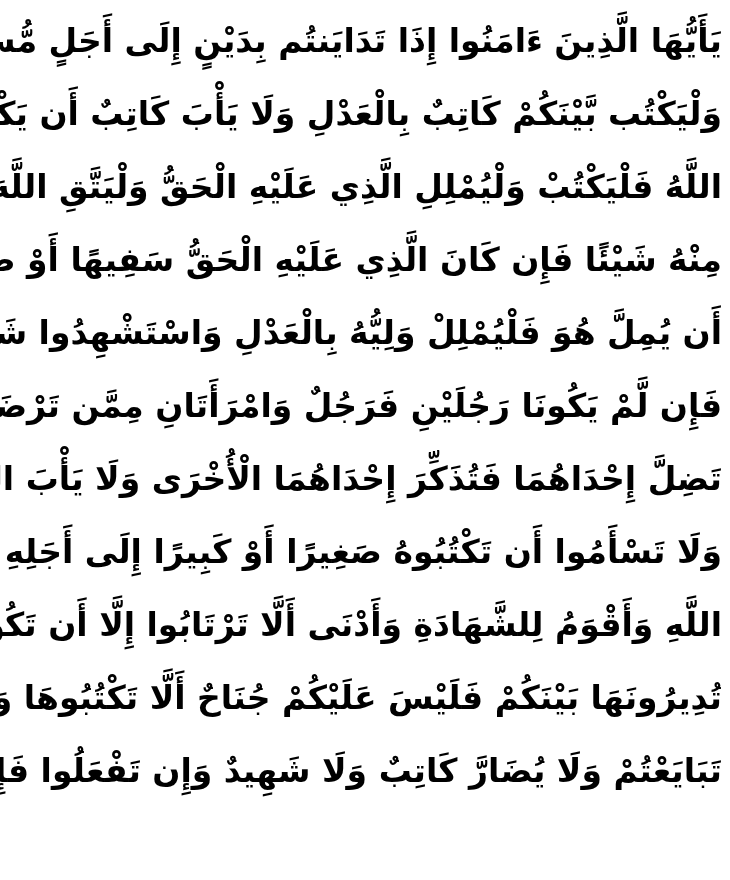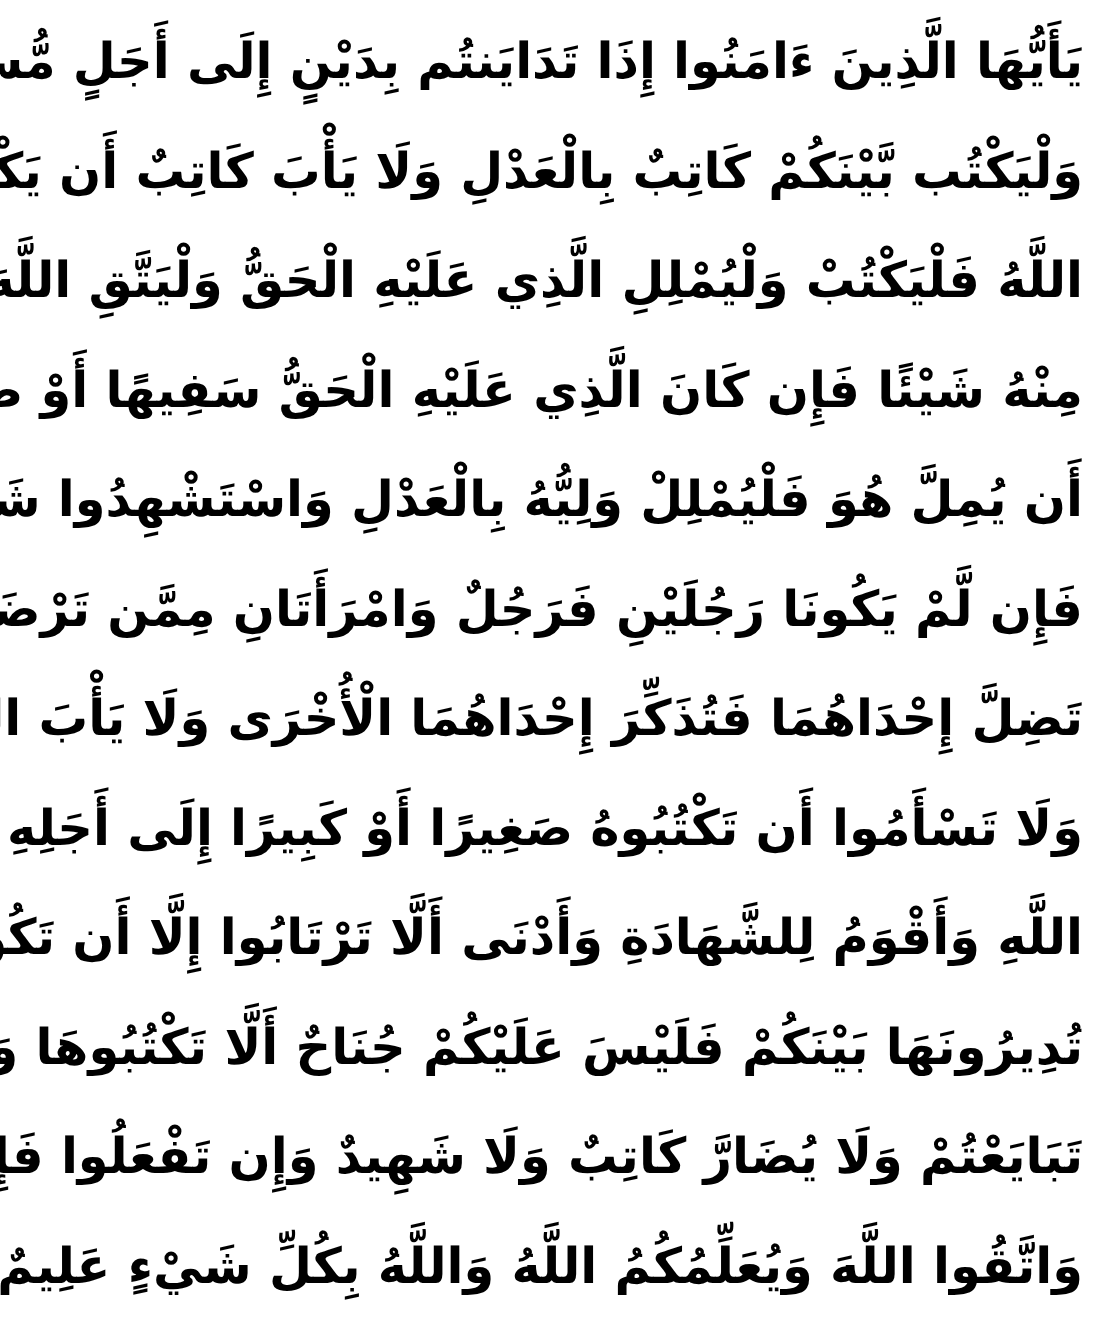--- a/index.html
+++ b/index.html
@@ -45,17 +45,13 @@
   <div class="line">وَلْيَكْتُب بَّيْنَكُمْ كَاتِبٌ بِالْعَدْلِ وَلَا يَأْبَ كَاتِبٌ أَن يَكْتُبَ كَمَا عَلَّمَهُ</div>
   <div class="line">اللَّهُ فَلْيَكْتُبْ وَلْيُمْلِلِ الَّذِي عَلَيْهِ الْحَقُّ وَلْيَتَّقِ اللَّهَ رَبَّهُ وَلَا يَبْخَسْ</div>
   <div class="line">مِنْهُ شَيْئًا فَإِن كَانَ الَّذِي عَلَيْهِ الْحَقُّ سَفِيهًا أَوْ ضَعِيفًا أَوْ لَا يَسْتَطِيعُ</div>
   <div class="line">أَن يُمِلَّ هُوَ فَلْيُمْلِلْ وَلِيُّهُ بِالْعَدْلِ وَاسْتَشْهِدُوا شَهِيدَيْنِ مِن رِّجَالِكُمْ</div>
   <div class="line">فَإِن لَّمْ يَكُونَا رَجُلَيْنِ فَرَجُلٌ وَامْرَأَتَانِ مِمَّن تَرْضَوْنَ مِنَ الشُّهَدَاءِ أَن</div>
   <div class="line">تَضِلَّ إِحْدَاهُمَا فَتُذَكِّرَ إِحْدَاهُمَا الْأُخْرَى وَلَا يَأْبَ الشُّهَدَاءُ إِذَا مَا دُعُوا</div>
   <div class="line">وَلَا تَسْأَمُوا أَن تَكْتُبُوهُ صَغِيرًا أَوْ كَبِيرًا إِلَى أَجَلِهِ ذَلِكُمْ أَقْسَطُ عِندَ</div>
   <div class="line">اللَّهِ وَأَقْوَمُ لِلشَّهَادَةِ وَأَدْنَى أَلَّا تَرْتَابُوا إِلَّا أَن تَكُونَ تِجَارَةً حَاضِرَةً</div>
   <div class="line">تُدِيرُونَهَا بَيْنَكُمْ فَلَيْسَ عَلَيْكُمْ جُنَاحٌ أَلَّا تَكْتُبُوهَا وَأَشْهِدُوا إِذَا</div>
   <div class="line">تَبَايَعْتُمْ وَلَا يُضَارَّ كَاتِبٌ وَلَا شَهِيدٌ وَإِن تَفْعَلُوا فَإِنَّهُ فُسُوقٌ بِكُمْ</div>
-  <div class="line last">
-    <span>وَاتَّقُوا اللَّهَ وَيُعَلِّمُكُمُ اللَّهُ وَاللَّهُ بِكُلِّ شَيْءٍ عَلِيمٌ</span>
-    
-  </div>
 </div>
 
 </body></html>

